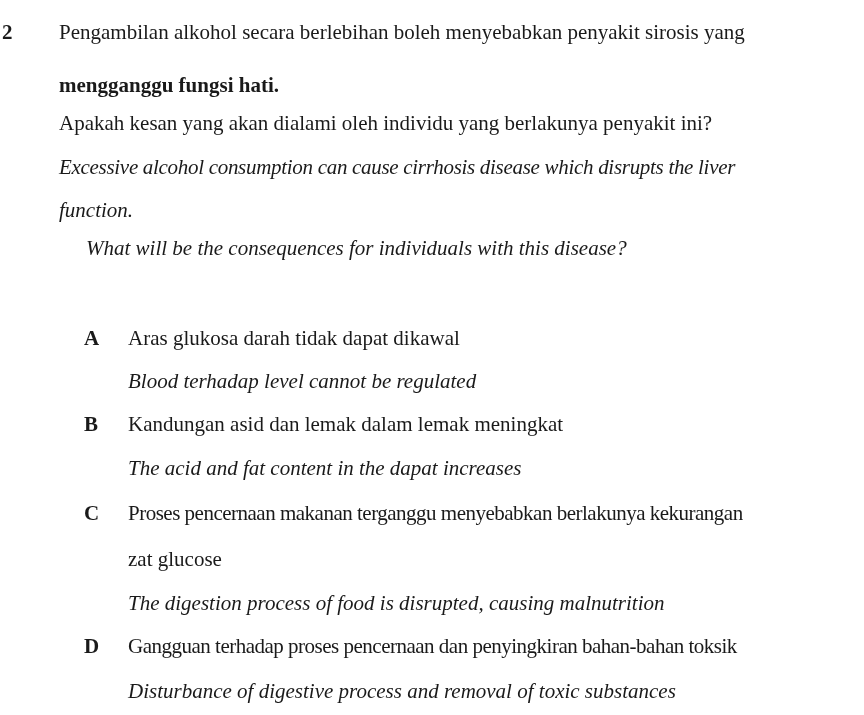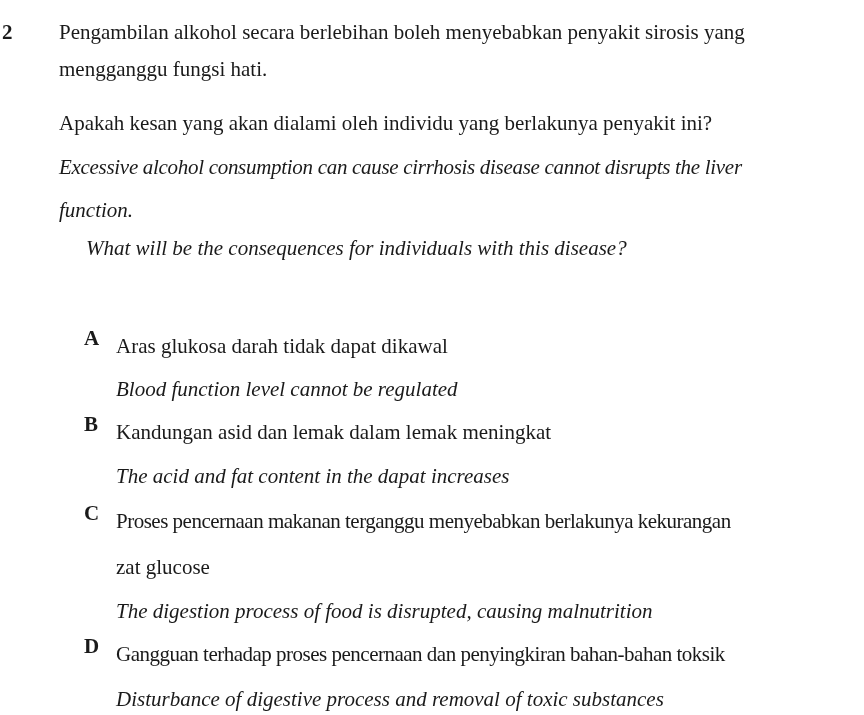--- a/index.html
+++ b/index.html
@@ -26,41 +26,41 @@
       left: 2px;
     }
     .stem { left: 59px; }
     .it { font-style: italic; }
     .opt-letter {
       position: absolute;
       font-weight: bold;
       left: 84px;
       line-height: 1;
     }
-    .opt { left: 116px; margin-top: 8px; }
+    .opt { left: 128px; }
     .opt-c { letter-spacing: -0.5px; text-align: right; }
   </style>
 </head>
 <body>
 
 <div>
   <span class="line num" style="top:22px;">2</span>
   <span class="line stem" style="top:22px;">Pengambilan alkohol secara berlebihan boleh menyebabkan penyakit sirosis yang</span>
-  <span class="line stem" style="top:59px;">mengganggu fungsi hati.</span>
+  <span class="line stem" style="top:75px;font-weight:bold;">mengganggu fungsi hati.</span>
   <span class="line stem" style="top:113px;">Apakah kesan yang akan dialami oleh individu yang berlakunya penyakit ini?</span>
-  <span class="line stem it" style="top:157px; letter-spacing:-0.3px;">Excessive alcohol consumption can cause cirrhosis disease cannot disrupts the liver</span>
+  <span class="line stem it" style="top:157px; letter-spacing:-0.3px;">Excessive alcohol consumption can cause cirrhosis disease which disrupts the liver</span>
   <span class="line stem it" style="top:200px;">function.</span>
   <span class="line stem it" style="top:238px;margin-left:27px;">What will be the consequences for individuals with this disease?</span>
 </div>
 
 <div>
   <div>
     <span class="opt-letter" style="top:328px;">A</span>
     <span class="line opt" style="top:328px;">Aras glukosa darah tidak dapat dikawal</span>
-    <span class="line opt it" style="top:371px;">Blood function level cannot be regulated</span>
+    <span class="line opt it" style="top:371px;">Blood terhadap level cannot be regulated</span>
   </div>
 
   <div>
     <span class="opt-letter" style="top:414px;">B</span>
     <span class="line opt" style="top:414px;">Kandungan asid dan lemak dalam lemak meningkat</span>
     <span class="line opt it" style="top:458px;">The acid and fat content in the dapat increases</span>
   </div>
 
   <div>
     <span class="opt-letter" style="top:503px;">C</span>

